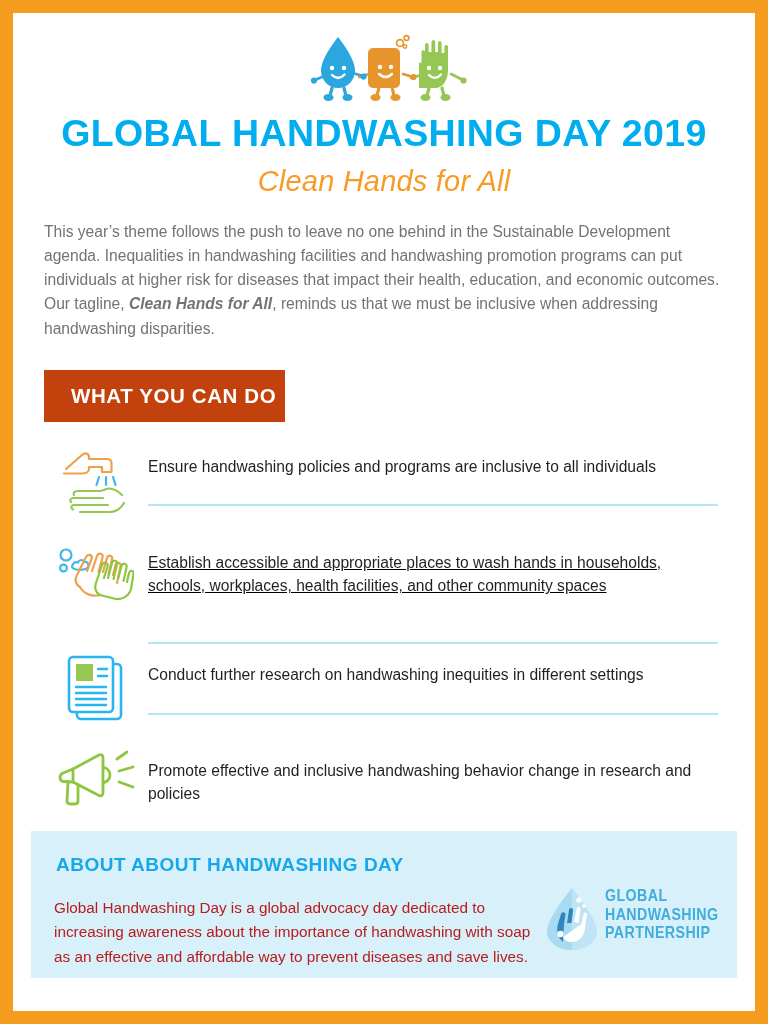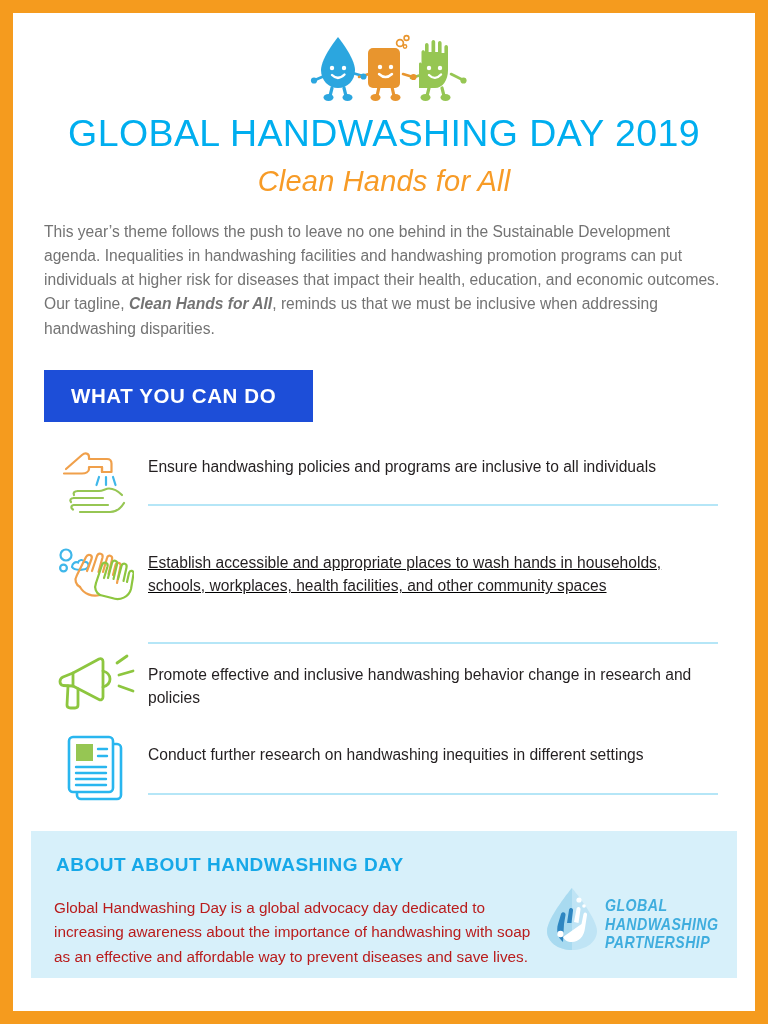--- a/index.html
+++ b/index.html
@@ -29,21 +29,21 @@
     padding-top: 17px;
     width: 170px;
     height: 72px;
   }
 
   
   .title {
     text-align: center;
     color: #00aeef;
     font-size: 37.5px;
-    font-weight: normal;
+    font-weight: bold;
     letter-spacing: 0.4px;
     margin-top: 13px;
     line-height: 1;
     white-space: nowrap;
   }
   .subtitle {
     text-align: center;
     color: #f79b26;
     font-size: 29px;
     font-style: italic;
@@ -62,23 +62,23 @@
     text-align: left;
   }
   .intro b {
     font-weight: bold;
     font-style: italic;
   }
 
   
   .banner {
     margin: 29px 0 0 31px;
-    width: 269px;
+    width: 241px;
     height: 52px;
-    background: #1d4ed8;
+    background: #c2410c;
     display: flex;
     align-items: center;
   }
   .banner-label {
     color: #ffffff;
     font-size: 20.5px;
     font-weight: bold;
     letter-spacing: 0.6px;
     padding-left: 27px;
   }
@@ -147,22 +147,21 @@
     color: #b91c1c;
     font-size: 15.3px;
     line-height: 1.6;
     padding: 20px 0 0 23px;
     flex: 1 1 auto;
   }
   .about-logo {
     flex: 0 0 175px;
     padding: 10px 0 0 0;
     display: flex;
-    align-items: flex-end;
-    font-style: italic;
+    align-items: flex-start;
   }
   .logo-wordmark {
     display: flex;
     flex-direction: column;
     justify-content: center;
     margin-left: 4px;
   }
   .logo-line {
     color: #3fadde;
     font-size: 16.5px;
@@ -300,42 +299,20 @@
             <path d="M42 54 C38 52 36 47 38 42 L44 24 C45.5 20 50.5 21.5 49.5 25.5 L46 37"></path>
             <path d="M50 37 L54 22 C55 18 60 19.5 59 23.5 L55.5 38"></path>
             <path d="M60 38 L63.5 25 C64.5 21 69.5 22.5 68.5 26.5 L65.5 40"></path>
             <path d="M69 41 L71 32 C72 28.5 76 29.5 75.5 33 L73 48 C71 56 62 60 54 57 L42 54"></path>
           </g>
         </svg>
       </div>
       <div class="action-body">
         <div class="action-text">Establish accessible and appropriate places to wash hands in households, schools, workplaces, health facilities, and other community spaces</div>
         <div class="action-divider"></div>
-      </div>
-    </div>
-
-    <div class="action-row row-4">
-      <div class="action-icon">
-        <svg width="82" height="62" viewBox="0 0 82 62" xmlns="http://www.w3.org/2000/svg">
-          <g fill="none" stroke="#8dc63f" stroke-width="2.8" stroke-linejoin="round" stroke-linecap="round">
-            <path d="M18 20 L44 6 C46 5 48 6 48 8.5 L48 44 C48 46.5 46 47.5 44 46.5 L18 33 Z"></path>
-            <path d="M18 20 L8 24 C6 25 5 26.5 5 28.5 C5 30.5 6 32 8 32.5 L18 33"></path>
-            <path d="M13 33 L12 52 C12 54 13.5 55 15.5 55 L20 55 C22 55 23 53.5 23 52 L23 36"></path>
-            <path d="M48 18 C53 19.5 55 22 55 26 C55 30 53 32.5 48 34"></path>
-          </g>
-          <g stroke="#8dc63f" stroke-width="2.8" stroke-linecap="round">
-            <path d="M62 10 L72 3"></path>
-            <path d="M64 22 L78 18"></path>
-            <path d="M64 33 L78 38"></path>
-          </g>
-        </svg>
-      </div>
-      <div class="action-body">
-        <div class="action-text">Promote effective and inclusive handwashing behavior change in research and policies</div>
-
       </div>
     </div>
 
     <div class="action-row row-3">
       <div class="action-icon">
         <svg width="70" height="70" viewBox="0 0 70 70" xmlns="http://www.w3.org/2000/svg">
           <rect x="16" y="11" width="44" height="55" rx="4" fill="none" stroke="#29b6ef" stroke-width="2.6"></rect>
           <rect x="8" y="4" width="44" height="55" rx="4" fill="#ffffff" stroke="#29b6ef" stroke-width="2.6"></rect>
           <rect x="15" y="11" width="17" height="17" fill="#96c653"></rect>
           <g stroke="#29b6ef" stroke-width="2.4" stroke-linecap="round">
@@ -347,20 +324,42 @@
             <path d="M15 52 L45 52"></path>
           </g>
         </svg>
       </div>
       <div class="action-body">
         <div class="action-text">Conduct further research on handwashing inequities in different settings</div>
         <div class="action-divider"></div>
       </div>
     </div>
 
+    <div class="action-row row-4">
+      <div class="action-icon">
+        <svg width="82" height="62" viewBox="0 0 82 62" xmlns="http://www.w3.org/2000/svg">
+          <g fill="none" stroke="#8dc63f" stroke-width="2.8" stroke-linejoin="round" stroke-linecap="round">
+            <path d="M18 20 L44 6 C46 5 48 6 48 8.5 L48 44 C48 46.5 46 47.5 44 46.5 L18 33 Z"></path>
+            <path d="M18 20 L8 24 C6 25 5 26.5 5 28.5 C5 30.5 6 32 8 32.5 L18 33"></path>
+            <path d="M13 33 L12 52 C12 54 13.5 55 15.5 55 L20 55 C22 55 23 53.5 23 52 L23 36"></path>
+            <path d="M48 18 C53 19.5 55 22 55 26 C55 30 53 32.5 48 34"></path>
+          </g>
+          <g stroke="#8dc63f" stroke-width="2.8" stroke-linecap="round">
+            <path d="M62 10 L72 3"></path>
+            <path d="M64 22 L78 18"></path>
+            <path d="M64 33 L78 38"></path>
+          </g>
+        </svg>
+      </div>
+      <div class="action-body">
+        <div class="action-text">Promote effective and inclusive handwashing behavior change in research and policies</div>
+
+      </div>
+    </div>
+
   </div>
 
   <div class="about">
     <div class="about-title">ABOUT ABOUT HANDWASHING DAY</div>
     <div class="about-inner">
       <div class="about-text">Global Handwashing Day is a global advocacy day dedicated to increasing awareness about the importance of handwashing with soap as an effective and affordable way to prevent diseases and save lives.</div>
       <div class="about-logo">
         <svg width="58" height="66" viewBox="0 0 58 66" xmlns="http://www.w3.org/2000/svg">
           <path d="M29 2 C29 2 4 32 4 45 C4 56 15 64 29 64 C43 64 54 56 54 45 C54 32 29 2 29 2 Z" fill="#bfe4f5"></path>
           <path d="M29 2 C29 2 4 32 4 45 C4 56 15 64 29 64 L29 2 Z" fill="#a8daf0"></path>

